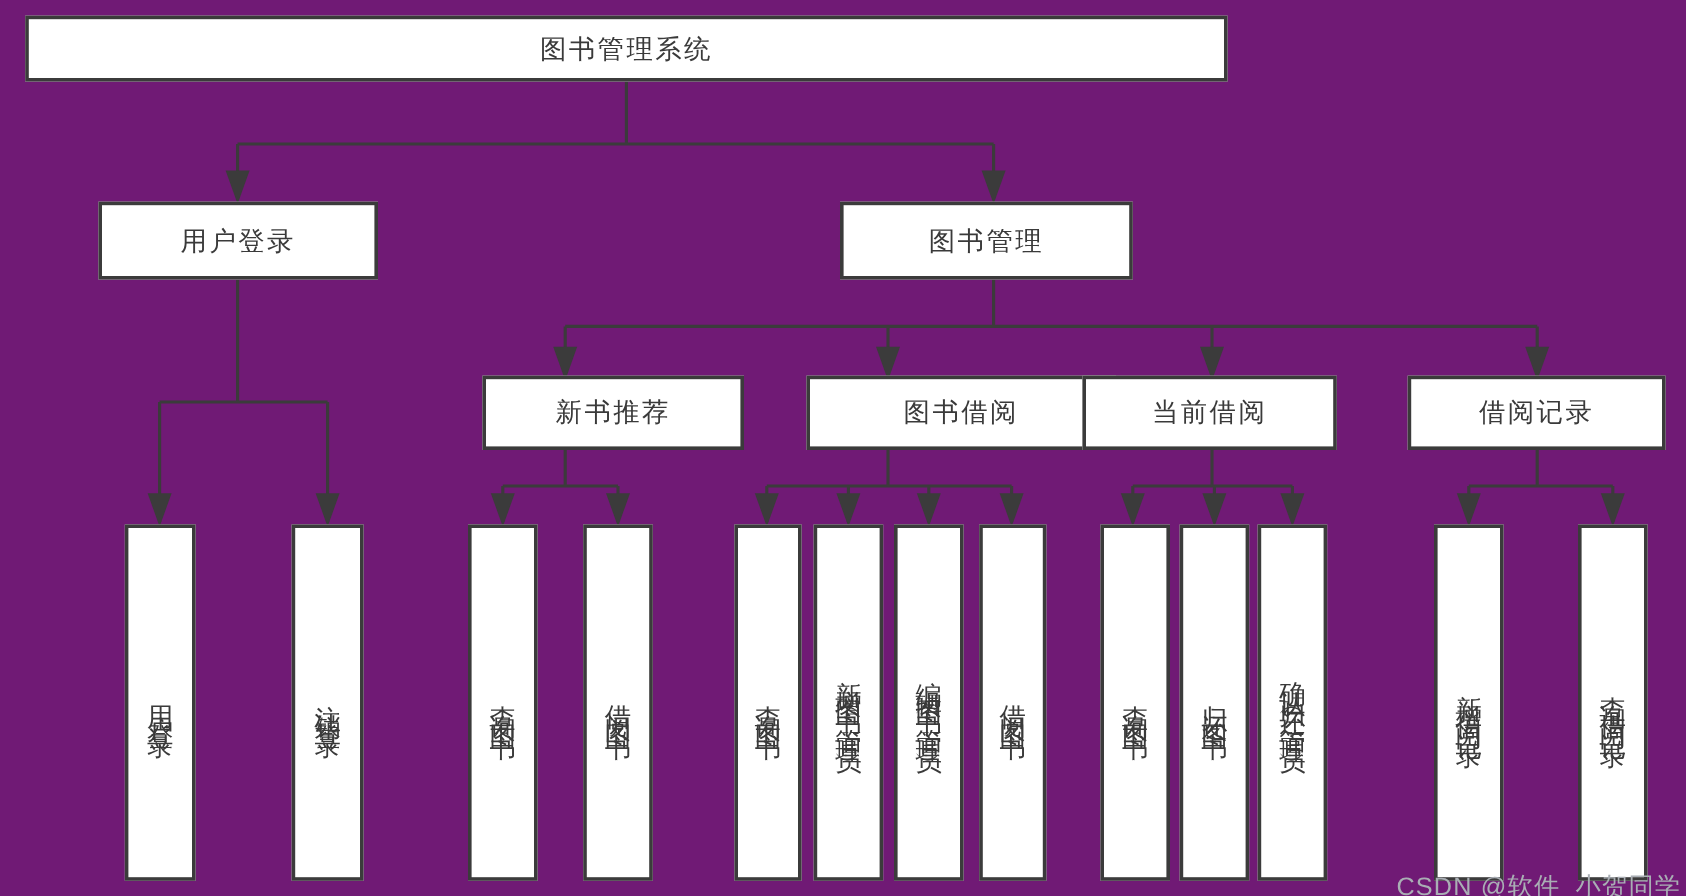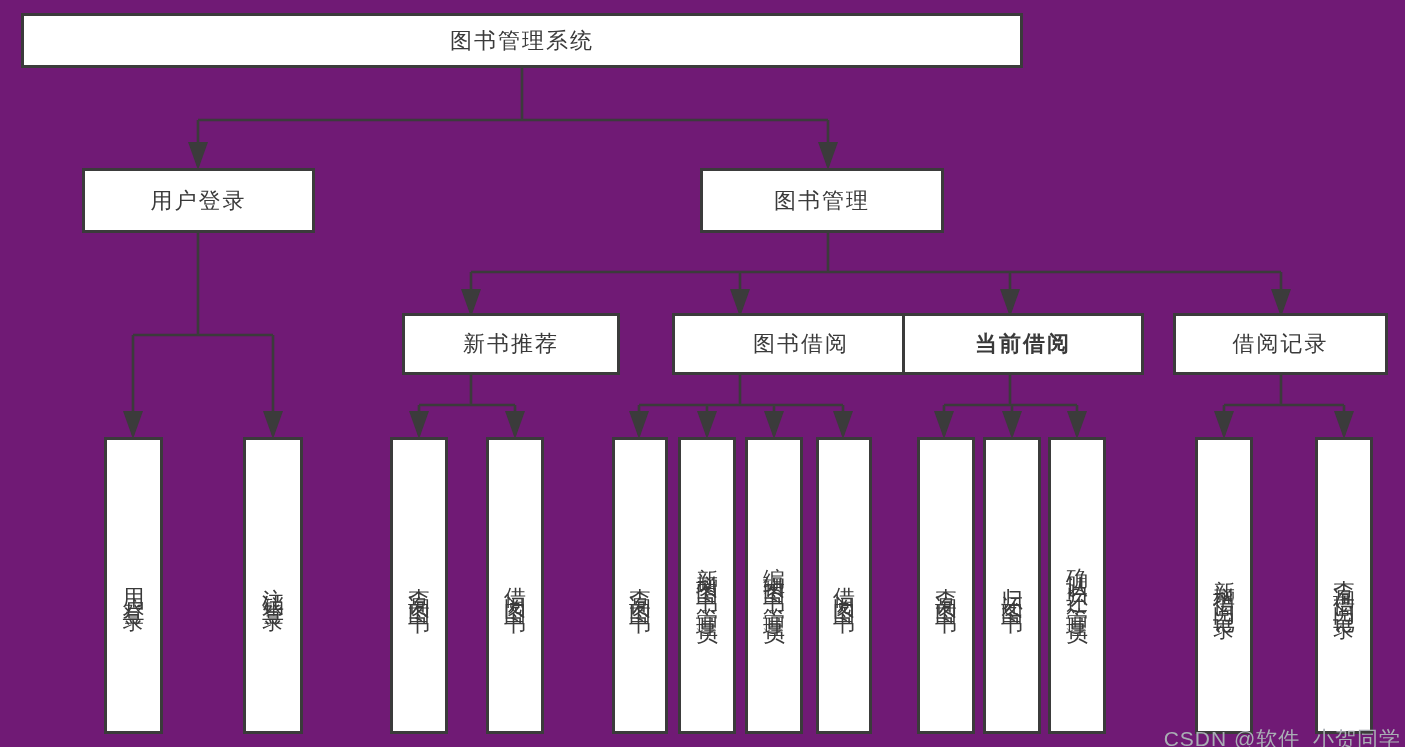--- a/index.html
+++ b/index.html
@@ -52,21 +52,21 @@
     color:#a9aeb4;
     white-space:nowrap;
     margin-top:10px;
   }
   
   .n-root{left:21px;top:13px;width:1002px;height:55px;}
   .n-user-login{left:82px;top:168px;width:233px;height:65px;}
   .n-book-mgmt{left:700px;top:168px;width:244px;height:65px;}
   .n-new-book{left:362px;top:313px;width:218px;height:62px;margin-left:40px;}
   .n-book-borrow{left:632px;top:313px;width:258px;height:62px;margin-left:40px;}
-  .n-current-borrow{left:902px;top:313px;width:242px;height:62px;font-weight:bold;}
+  .n-current-borrow{left:902px;top:313px;width:212px;height:62px;}
   .n-borrow-records{left:1173px;top:313px;width:215px;height:62px;}
   .lf-1a{left:104px;width:59px;}
   .lf-1b{left:243px;width:60px;}
   .lf-2a{left:390px;width:58px;}
   .lf-2b{left:486px;width:58px;}
   .lf-3a{left:612px;width:56px;}
   .lf-3b{left:678px;width:58px;}
   .lf-3c{left:745px;width:58px;}
   .lf-3d{left:816px;width:56px;}
   .lf-4a{left:917px;width:58px;}

